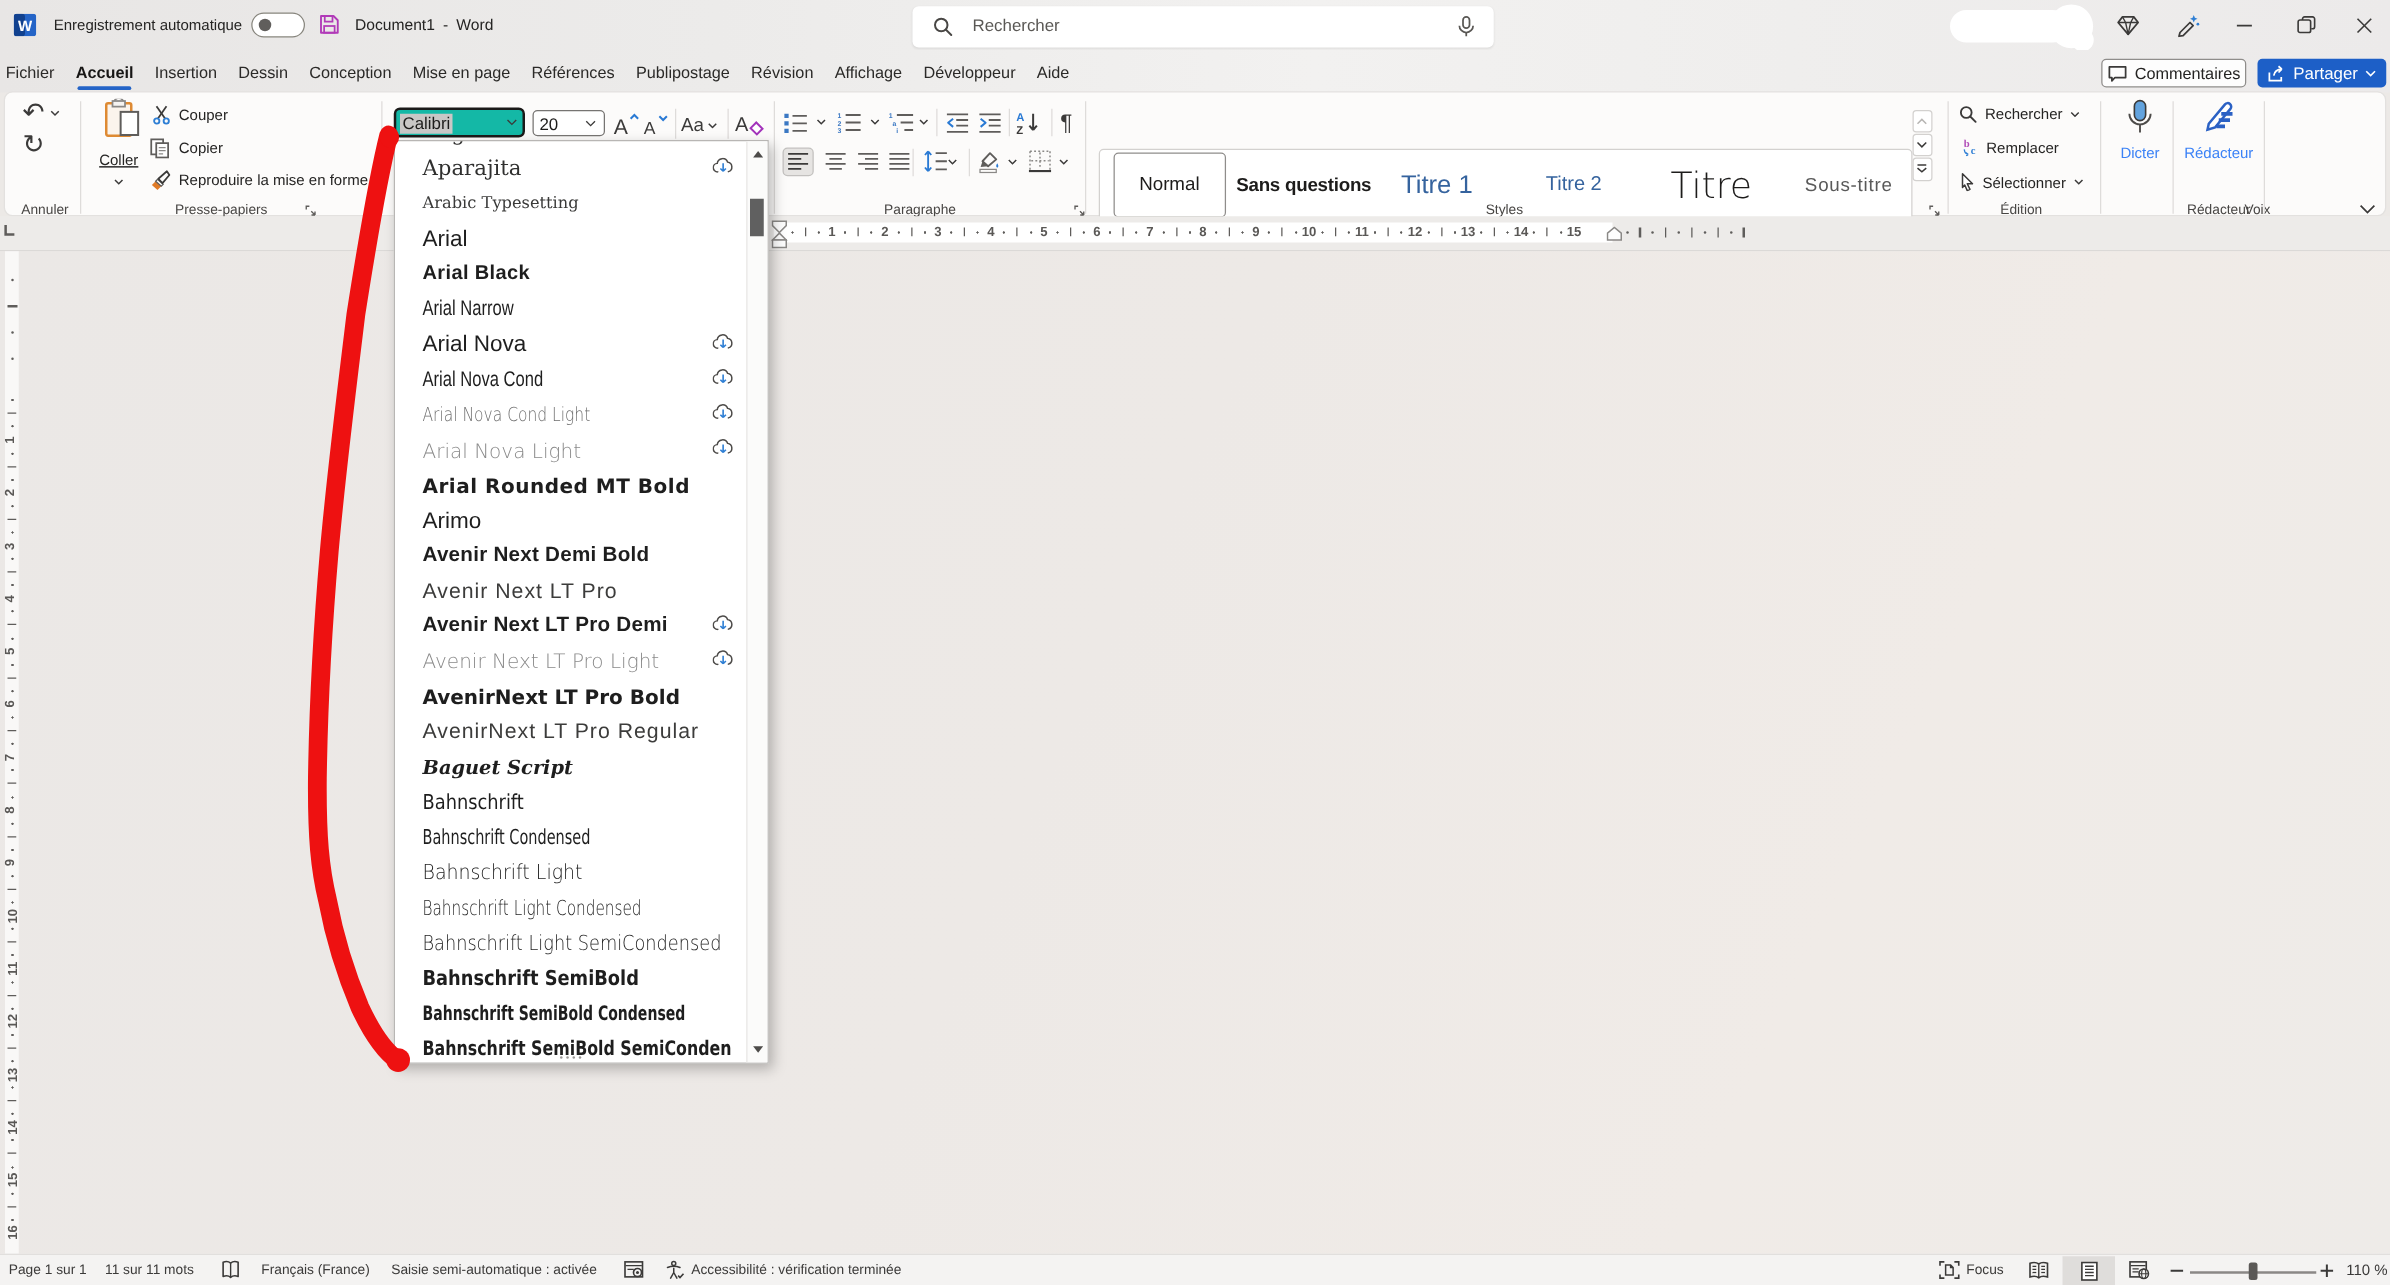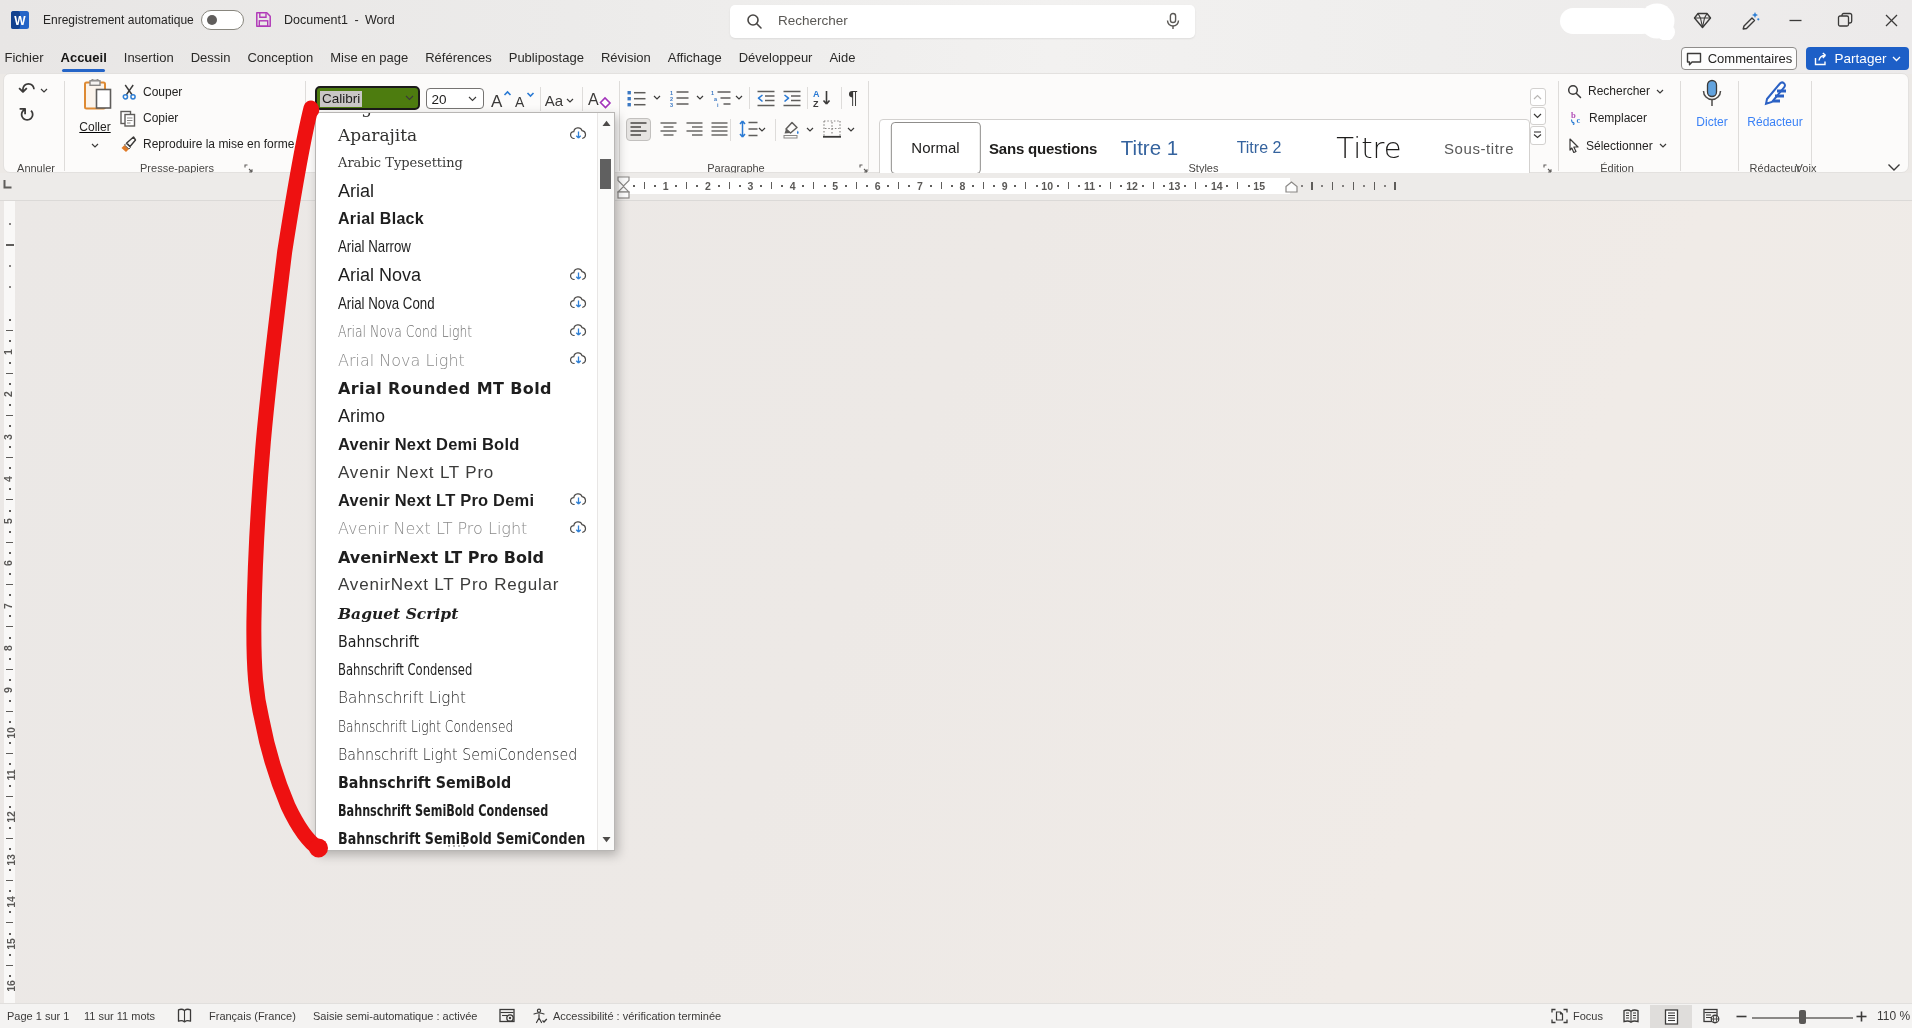--- a/index.html
+++ b/index.html
@@ -47,21 +47,21 @@
 
   
   #undo-btn { left:14px; top:6px; } #redo-btn { left:14px; top:31px; }
   .icon-btn { position:absolute; }
 
   
   #paste-btn { position:absolute; left:69px; top:5px; width:44px; height:78px; text-align:center;text-decoration:underline; }
   .small-cmd { position:absolute; display:flex; align-items:center; gap:6px; height:22px; }
 
   
-  #font-combo { position:absolute; left:311px; top:12px; width:105px; height:24px; background:#4d7c0f; border:2.5px solid #1b1a19; border-radius:5px; }
+  #font-combo { position:absolute; left:311px; top:12px; width:105px; height:24px; background:#14b8a6; border:2.5px solid #1b1a19; border-radius:5px; }
   #font-combo .val { position:absolute; left:3px; top:2.5px; font-size:13.5px; color:#1d1c1b; background:#c9c7c6; padding:0 2px; line-height:16px; }
   #font-combo .cv { position:absolute; right:4px; top:7px; }
   #size-combo { position:absolute; left:421.5px; top:13.5px; width:58px; height:21.5px; background:#fff; border:1px solid #767472; border-radius:4px; }
   #size-combo .val { position:absolute; left:5px; top:3px; font-size:13.5px; color:#1d1c1b; }
   #size-combo .cv { position:absolute; right:6px; top:7px; }
 
   
   .pbtn { position:absolute; display:flex; align-items:center; justify-content:center; }
 
   

